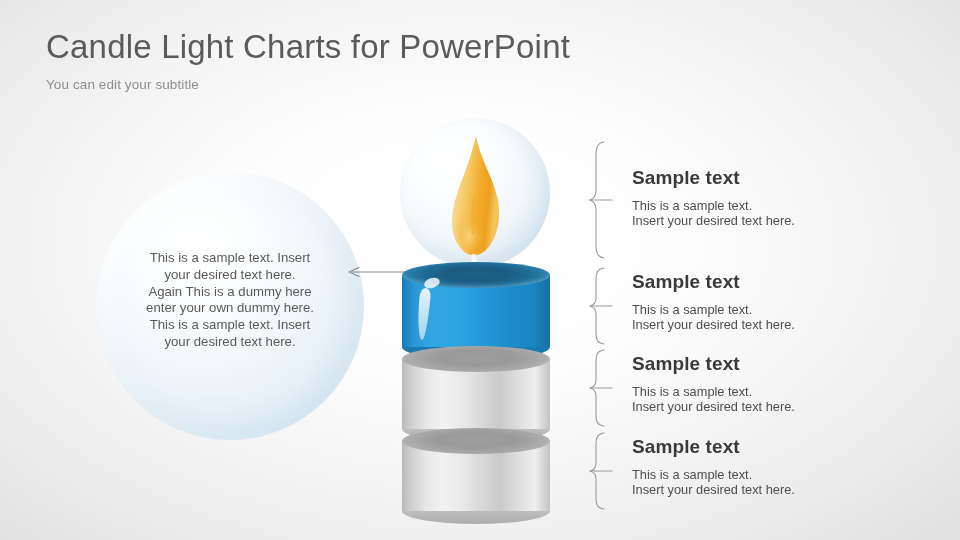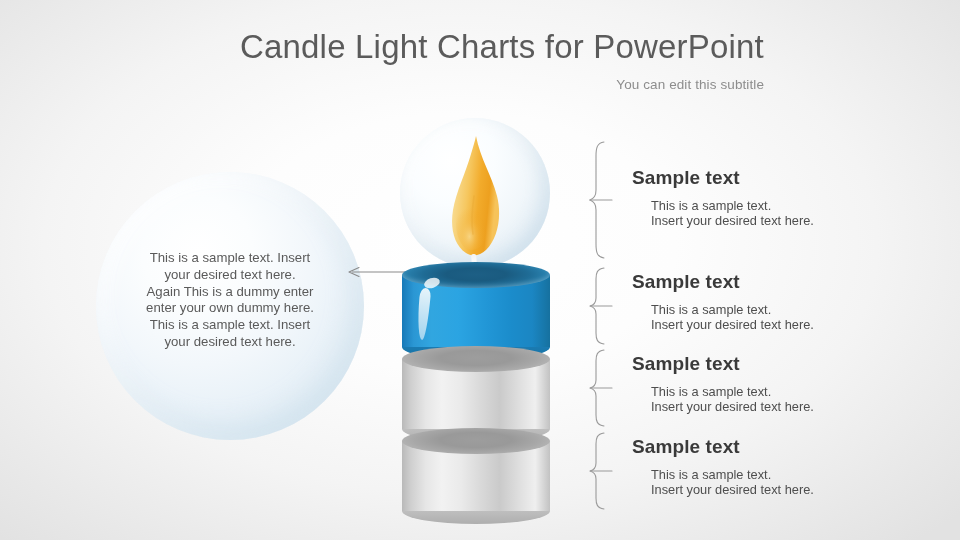--- a/index.html
+++ b/index.html
@@ -24,24 +24,23 @@
         #ffffff 0%,
         #fdfdfd 32%,
         #f4f4f4 62%,
         #e9e9e9 85%,
         #e2e2e2 100%);
   }
 
   
   #title-block {
     position: absolute;
-    left: 64px;
+    left: 46px;
     top: 28px;
     width: 700px;
-    text-align: right;
   }
   #page-title {
     font-size: 33px;
     font-weight: 400;
     color: #5b5b5b;
     letter-spacing: 0.2px;
     line-height: 1.15;
     white-space: nowrap;
   }
   #page-subtitle {
@@ -294,37 +293,37 @@
     color: #3a3a3a;
     letter-spacing: 0.1px;
     line-height: 1.1;
   }
   .item-lines {
     margin-top: 9px;
     font-size: 12.8px;
     line-height: 15.5px;
     color: #4e4e4e;
   }
-  .item-lines div { white-space: nowrap; margin-left: 19px; }
+  .item-lines div { white-space: nowrap; }
 </style>
 </head>
 <body>
 
 <div id="slide">
 
   <div id="title-block">
     <div id="page-title">Candle Light Charts for PowerPoint</div>
-    <div id="page-subtitle">You can edit this subtitle</div>
+    <div id="page-subtitle">You can edit your subtitle</div>
   </div>
 
   <div id="left-bubble">
     <div id="left-bubble-text">
       <div>This is a sample text. Insert</div>
       <div>your desired text here.</div>
-      <div>Again This is a dummy enter</div>
+      <div>Again This is a dummy here</div>
       <div>enter your own dummy here.</div>
       <div>This is a sample text. Insert</div>
       <div>your desired text here.</div>
     </div>
   </div>
 
   <svg id="bubble-connector" viewBox="0 0 66 20">
     <line x1="64" y1="10" x2="8" y2="10" stroke="#8a8a8a" stroke-width="1.1"></line>
     <polyline points="15,5.5 5,10 15,14.5" fill="none" stroke="#8a8a8a" stroke-width="1.1" stroke-linecap="round" stroke-linejoin="round"></polyline>
   </svg>

